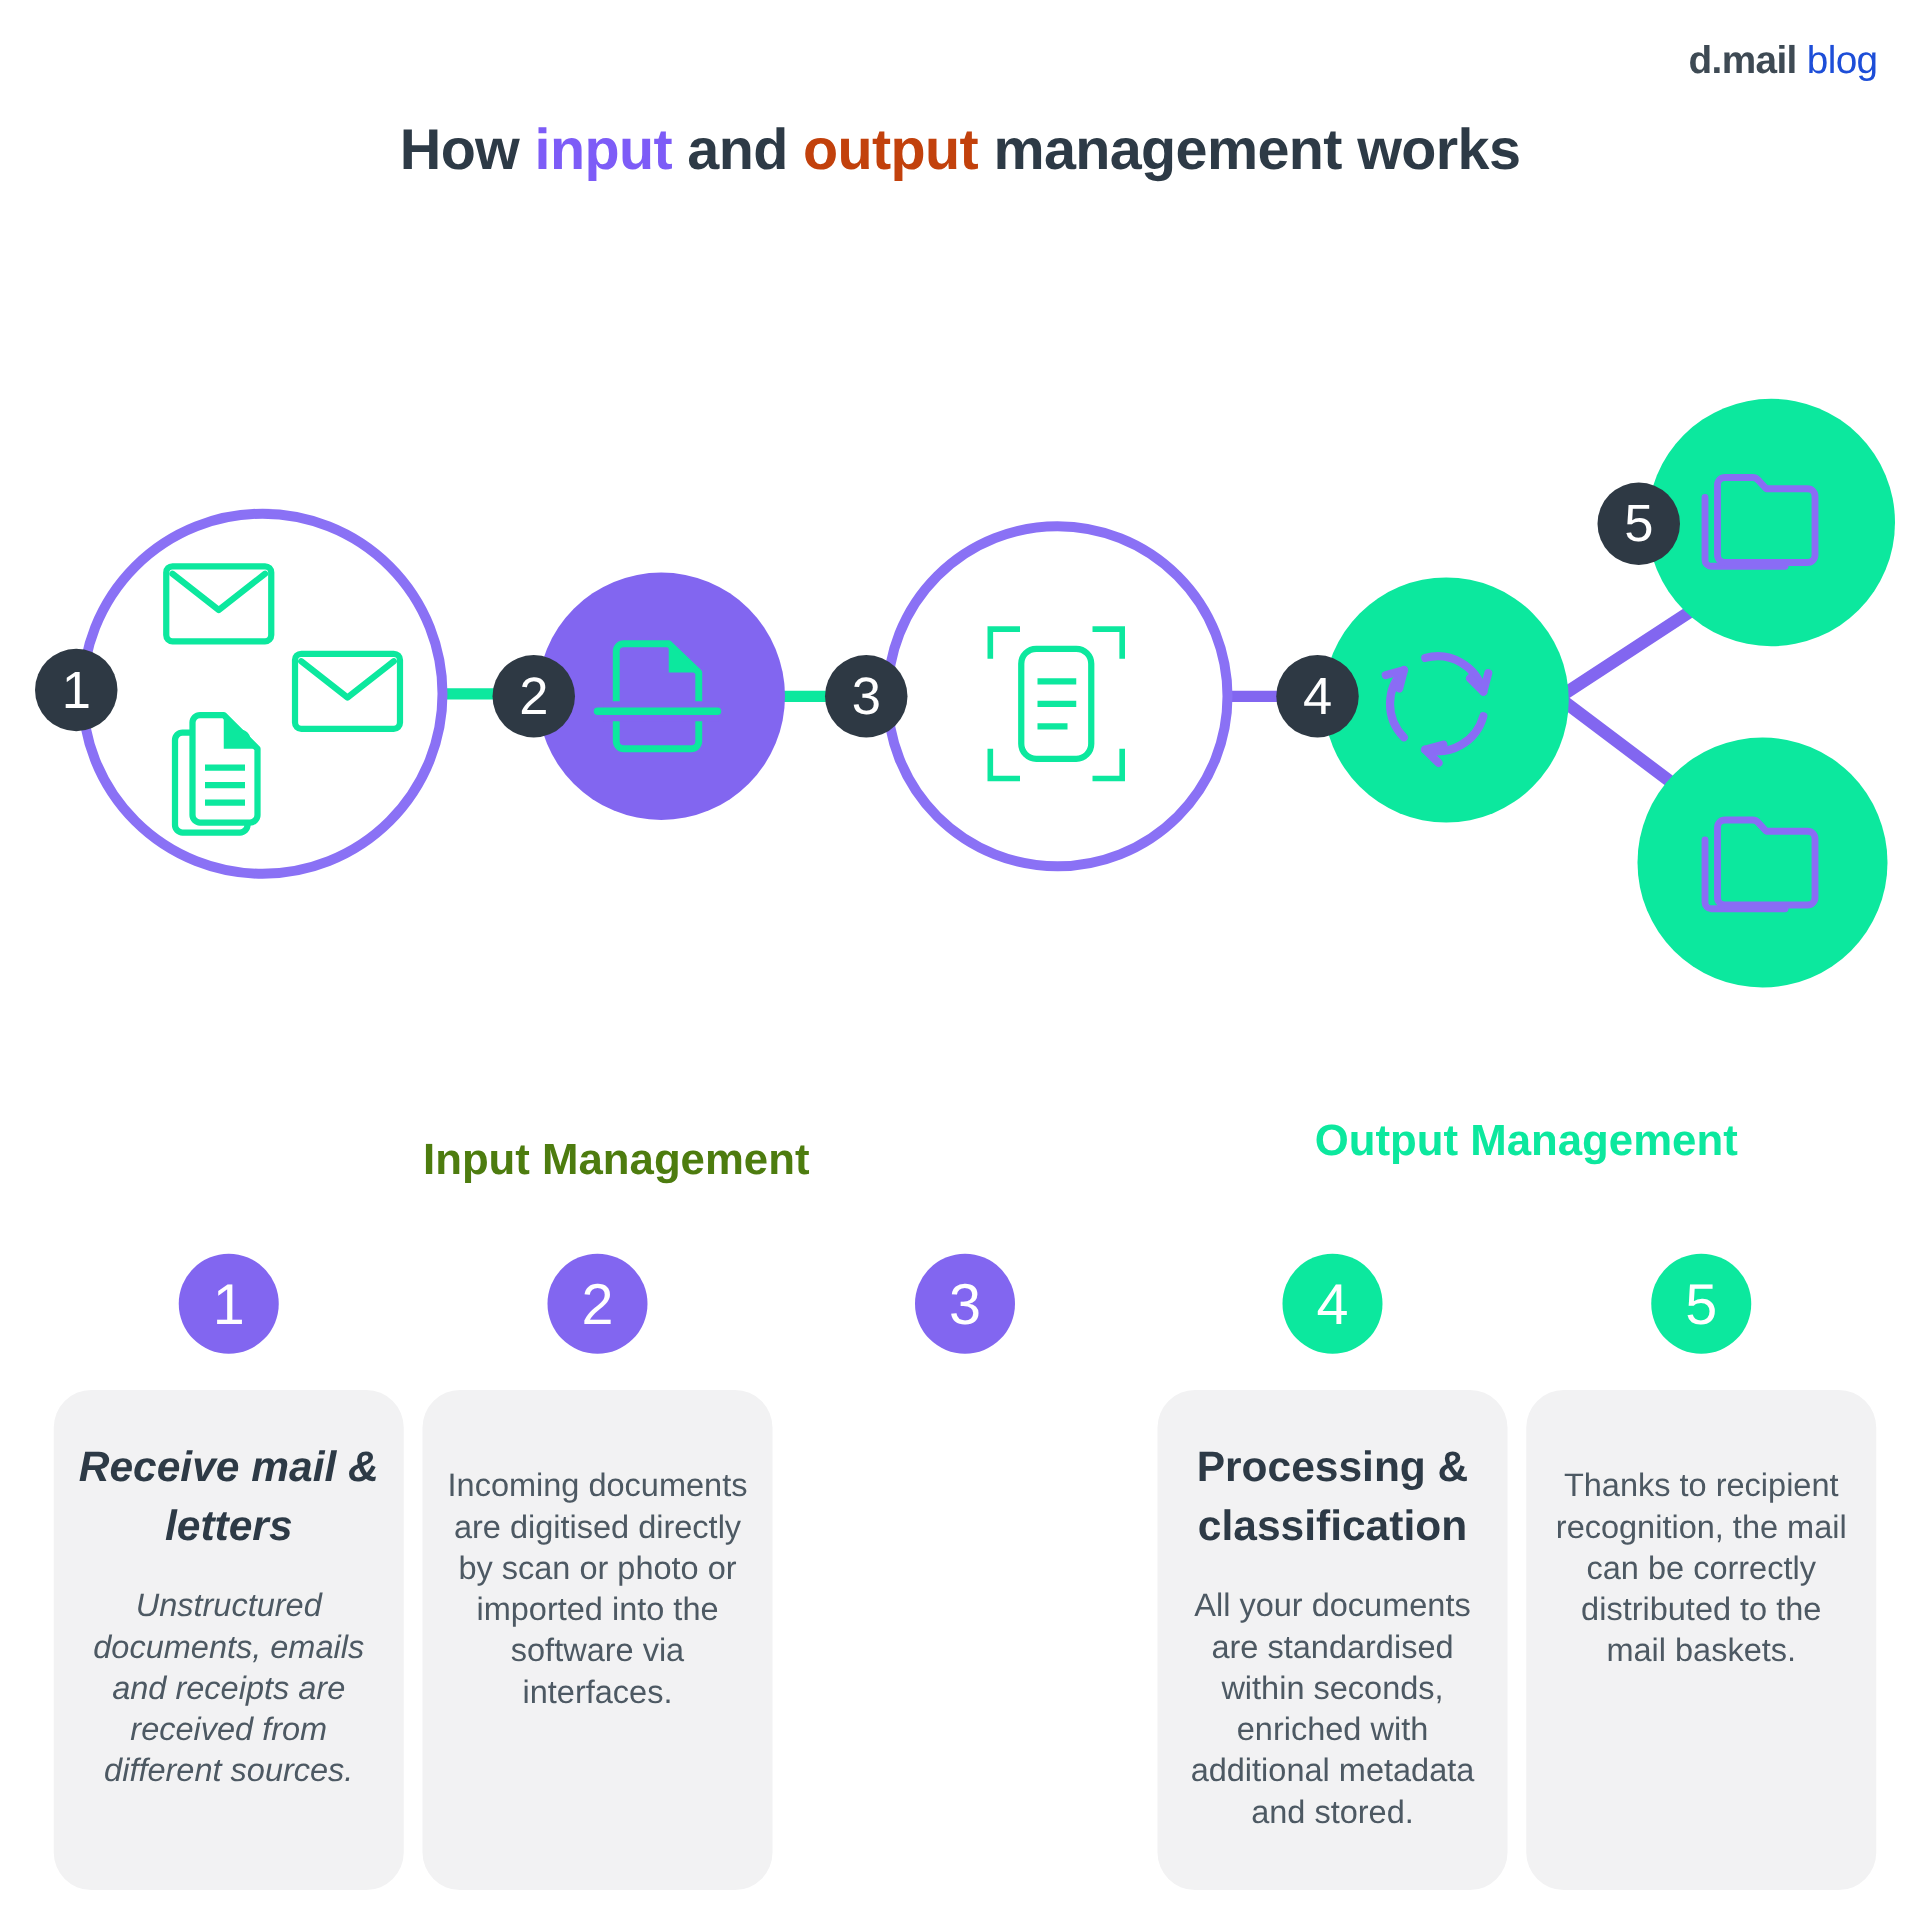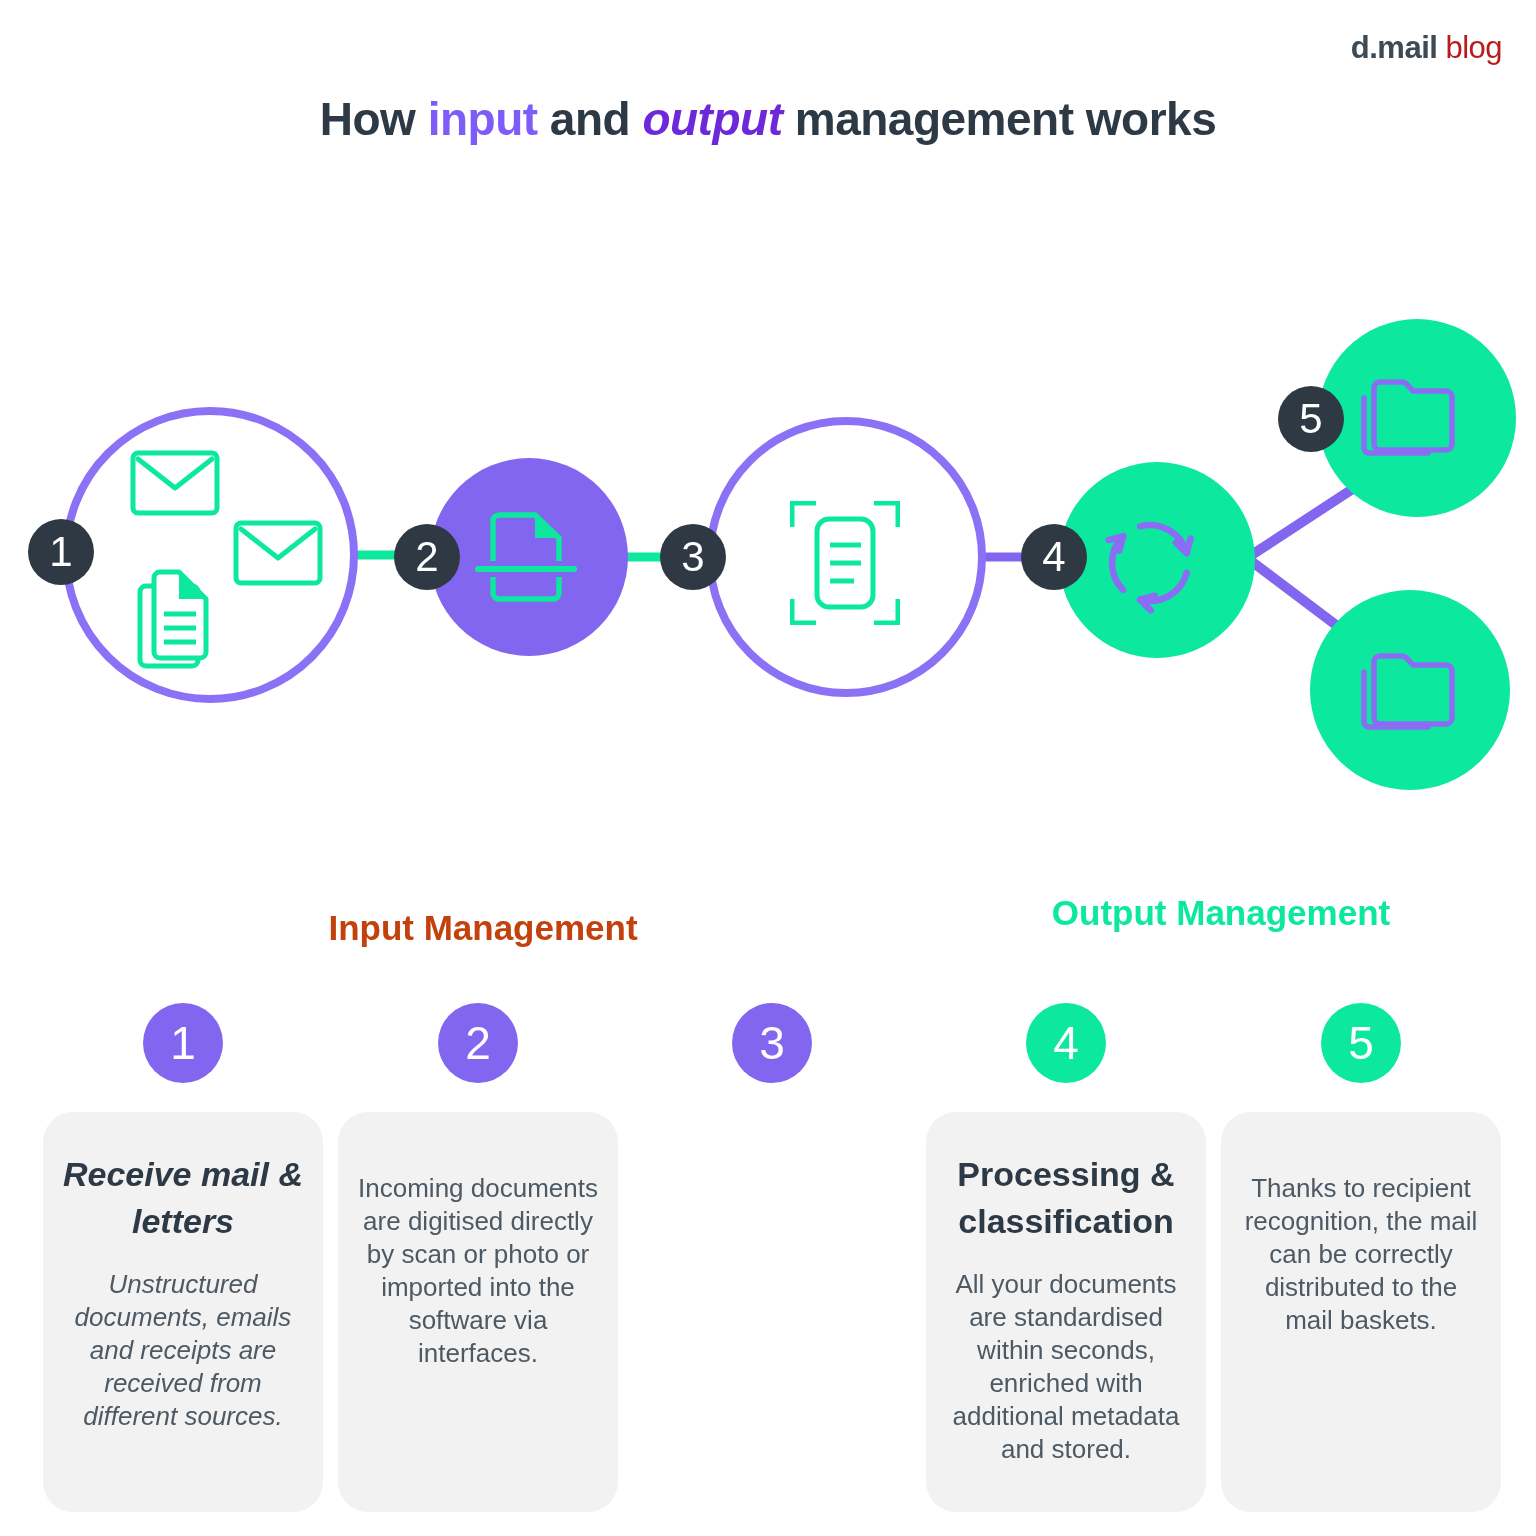--- a/index.html
+++ b/index.html
@@ -3,47 +3,47 @@
 <meta charset="utf-8">
 <style>
   html,body{margin:0;padding:0;background:#ffffff;}
   .canvas{
     position:relative;width:1536px;height:1536px;background:#ffffff;overflow:hidden;
     font-family:"Liberation Sans",sans-serif;
   }
   
   .logo{position:absolute;top:30px;right:34px;font-size:31px;color:#3e4a54;letter-spacing:-0.5px;}
   .logo .brand{font-weight:800;}
-  .logo .suffix{font-weight:300;margin-left:8px;color:#b91c1c;}
+  .logo .suffix{font-weight:300;margin-left:8px;color:#1d4ed8;}
   
   .title{position:absolute;top:88px;left:0;width:100%;text-align:center;margin:0;
          font-size:46px;font-weight:700;color:#2d3a46;line-height:62px;letter-spacing:-0.5px;}
   .accent-purple{color:#7d5cf7;}
-  .accent-green{color:#6d28d9;font-style:italic;}
+  .accent-green{color:#c2410c;}
   
   .flow{position:absolute;inset:0;}
   .connectors{position:absolute;left:0;top:0;z-index:1;}
   .circle{position:absolute;border-radius:50%;z-index:2;box-sizing:border-box;}
   .c1{left:62px;top:407px;width:296px;height:296px;background:#fff;border:8px solid #8a71f5;}
   .c2{left:430px;top:458px;width:198px;height:198px;background:#8266f0;}
   .c3{left:706px;top:417px;width:280px;height:280px;background:#fff;border:8px solid #8a71f5;}
   .c4{left:1059px;top:462px;width:196px;height:196px;background:#0ce89e;}
   .c5a{left:1318px;top:319px;width:198px;height:198px;background:#0ce89e;}
   .c5b{left:1310px;top:590px;width:200px;height:200px;background:#0ce89e;}
   .flow-icon{position:absolute;z-index:3;}
   .badge{position:absolute;width:66px;height:66px;border-radius:50%;background:#2e3944;z-index:4;
          display:flex;align-items:center;justify-content:center;color:#fff;font-size:42px;font-weight:500;}
   .b1{left:28px;top:519px;}
   .b2{left:394px;top:524px;}
   .b3{left:660px;top:524px;}
   .b4{left:1021px;top:524px;}
   .b5{left:1278px;top:386px;}
   
   .section-label{position:absolute;transform:translateX(-50%);font-size:35px;font-weight:700;white-space:nowrap;}
-  .label-input{left:483px;top:908px;color:#c2410c;}
+  .label-input{left:493px;top:908px;color:#4d7c0f;}
   .label-output{left:1221px;top:893px;color:#0ce89e;}
   
   .step-num{position:absolute;top:1003px;width:80px;height:80px;border-radius:50%;
             display:flex;align-items:center;justify-content:center;color:#fff;font-size:46px;font-weight:500;}
   .num-purple{background:#8266f0;}
   .num-green{background:#0ce89e;}
   .n1{left:143px;} .n2{left:438px;} .n3{left:732px;} .n4{left:1026px;} .n5{left:1321px;}
   .card{position:absolute;top:1112px;width:280px;height:400px;background:#f2f2f3;border-radius:30px;
         box-sizing:border-box;padding:38px 16px 0 16px;text-align:center;}
   .k1{left:43px;font-style:italic;} .k2{left:338px;} .k3{left:632px;} .k4{left:926px;} .k5{left:1221px;}

